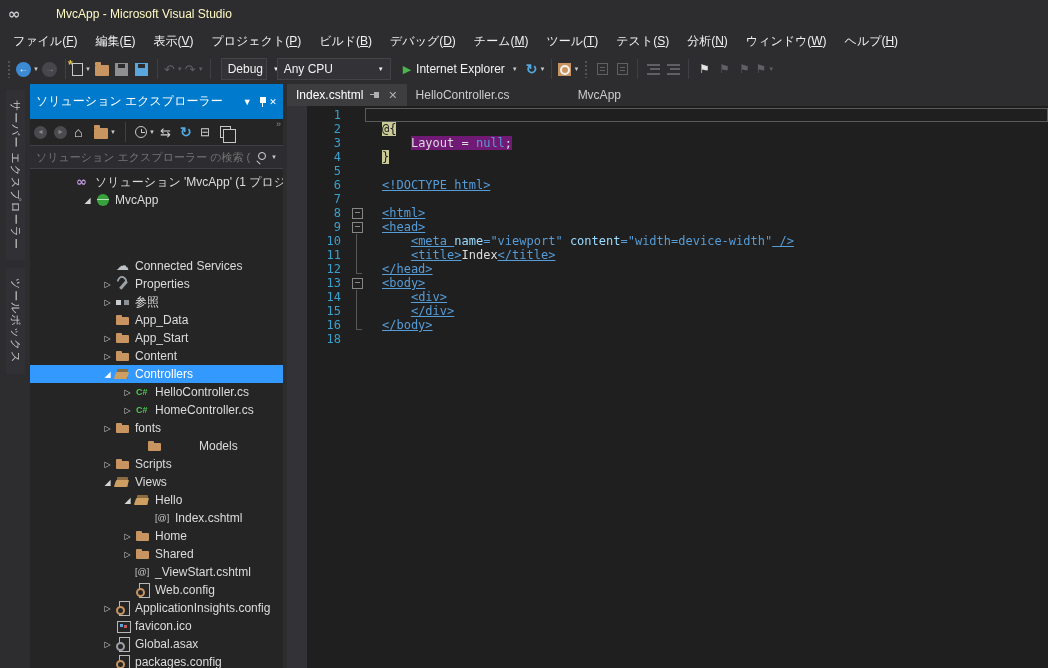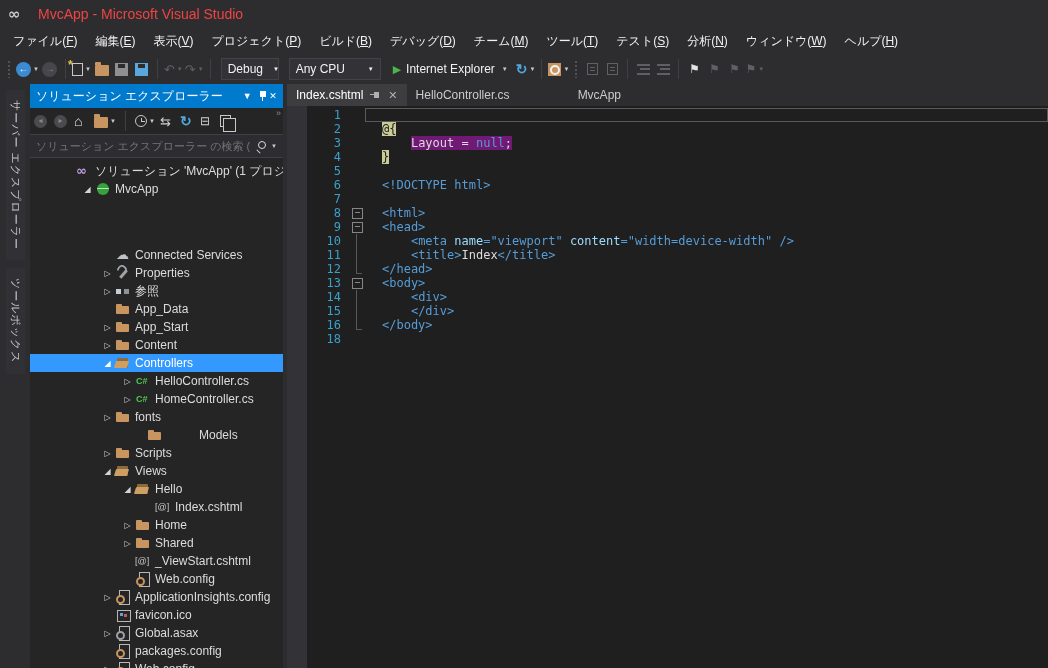--- a/index.html
+++ b/index.html
@@ -3,21 +3,21 @@
 <meta charset="utf-8">
 <style>
   * { margin:0; padding:0; box-sizing:border-box; }
   html,body { width:1048px; height:668px; overflow:hidden; background:#2d2d30;
               font-family:"Liberation Sans", sans-serif; }
   .window { width:1048px; height:668px; display:flex; flex-direction:column; background:#2d2d30; }
 
   
   .titlebar { height:28px; display:flex; align-items:center; padding-left:8px; background:#2d2d30; }
   .vslogo { color:#c9c9ce; font:bold 15px/18px "DejaVu Sans",sans-serif; width:24px; }
-  .title  { color:#ef4444; font-size:14px; margin-left:6px; }
+  .title  { color:#fef9c3; font-size:12px; margin-left:24px; }
 
   
   .menubar { height:26px; display:flex; align-items:center; padding-left:4px; }
   .menuitem { color:#f1f1f1; font-size:12px; padding:0 9px; line-height:26px; cursor:default; }
   .menuitem u { text-decoration:underline; }
 
   
   .toolbar { height:30px; display:flex; align-items:center; padding-left:4px; gap:2px; }
   .grip { width:4px; height:18px; margin:0 3px;
           background-image:radial-gradient(#515156 1px, transparent 1.1px); background-size:4px 4px; }
@@ -60,21 +60,21 @@
   
   .main { flex:1; display:flex; min-height:0; }
 
   
   .activitybar { width:30px; background:#2d2d30; padding-top:6px; display:flex; flex-direction:column; align-items:center; gap:8px; }
   .sidetab { writing-mode:vertical-rl; text-orientation:sideways; color:#c6c6c6; font-size:11px;
              background:#313135; padding:10px 2px; letter-spacing:1px; }
 
   
   .sepanel { width:253px; background:#252526; display:flex; flex-direction:column; }
-  .sehead { height:24px; background:#007acc; display:flex; align-items:center; padding:0 6px; gap:6px; flex:none; }
+  .sehead { height:35px; background:#007acc; display:flex; align-items:center; padding:0 6px; gap:6px; flex:none; }
   .sehead .htitle { color:#ffffff; font-size:12px; white-space:nowrap; }
   .hgrip { flex:1; height:6px; margin:0 4px;
            background-image:radial-gradient(rgba(255,255,255,.45) 1px, transparent 1.2px); background-size:4px 3px; }
   .hbtn { color:#fff; font-size:9px; width:14px; text-align:center; }
   .pin { width:10px; height:12px; position:relative; }
   .pin::before { content:""; position:absolute; top:1px; left:2px; width:6px; height:6px; background:#fff; }
   .pin::after  { content:""; position:absolute; top:7px; left:4.5px; width:1px; height:4px; background:#fff; }
   .setools { height:26px; display:flex; align-items:center; padding:0 4px; gap:5px; flex:none; position:relative; }
   .sbtn { color:#d0d0d0; font-size:12px; min-width:15px; text-align:center; display:flex; align-items:center; }
   .sbtn .cirbtn { width:13px; height:13px; background:#4a4a4f; color:#8a8a8a; font-size:8px; line-height:12px; }
@@ -148,21 +148,21 @@
   .ln { width:42px; flex:none; text-align:right; padding-right:8px; color:#3aa0cc; }
   .fold { width:16px; flex:none; position:relative; }
   .fold.box::before { content:""; position:absolute; left:3px; top:2px; width:9px; height:9px; border:1px solid #858585; background:#1f1f1f; }
   .fold.box::after  { content:""; position:absolute; left:6px; top:6px; width:5px; height:1px; background:#858585; }
   .fold.line::before { content:""; position:absolute; left:7px; top:0; bottom:0; width:1px; background:#585858; }
   .fold.end::before  { content:""; position:absolute; left:7px; top:0; height:11px; width:1px; background:#585858; }
   .fold.end::after   { content:""; position:absolute; left:7px; top:11px; width:6px; height:1px; background:#585858; }
   .codecell { flex:1; padding-left:17px; white-space:pre; color:#dcdcdc; min-width:0; }
   .codecell.current { border:1px solid #5a5a5a; }
   .seg.plain { color:#dcdcdc; }
-  .seg.tag   { color:#569cd6; }
+  .seg.tag   { color:#569cd6;text-decoration:underline; }
   .seg.attr  { color:#9cdcfe; }
   .seg.val   { color:#569cd6; }
   .seg.kw    { color:#569cd6; }
   .seg.razor { background:#cbcb97; color:#1e1e1e; }
   .seg.csbg  { background:#701a75; }
 </style>
 </head>
 <body>
 
 <div class="window">
@@ -213,25 +213,25 @@
     <span class="tsep"></span>
     <span class="tbtn">
         <span class="arr dim">↶</span>
         <span class="caret dim">▼</span>
       </span>
     <span class="tbtn">
         <span class="arr dim">↷</span>
         <span class="caret dim">▼</span>
       </span>
     <span class="tsep"></span>
-    <div class="combo" style="width:58px;">
+    <div class="combo" style="width:46px;">
       <span class="lbl">Debug</span>
       <span class="caret">▼</span>
     </div>
-    <div class="combo" style="width:92px;">
+    <div class="combo" style="width:114px;">
       <span class="lbl">Any CPU</span>
       <span class="caret">▼</span>
     </div>
     <div class="startbtn">
       <span class="play">▶</span>
       <span>Internet Explorer</span>
       <span class="caret">▼</span>
     </div>
     <span class="tbtn">
         <span class="refresh">↻</span>

